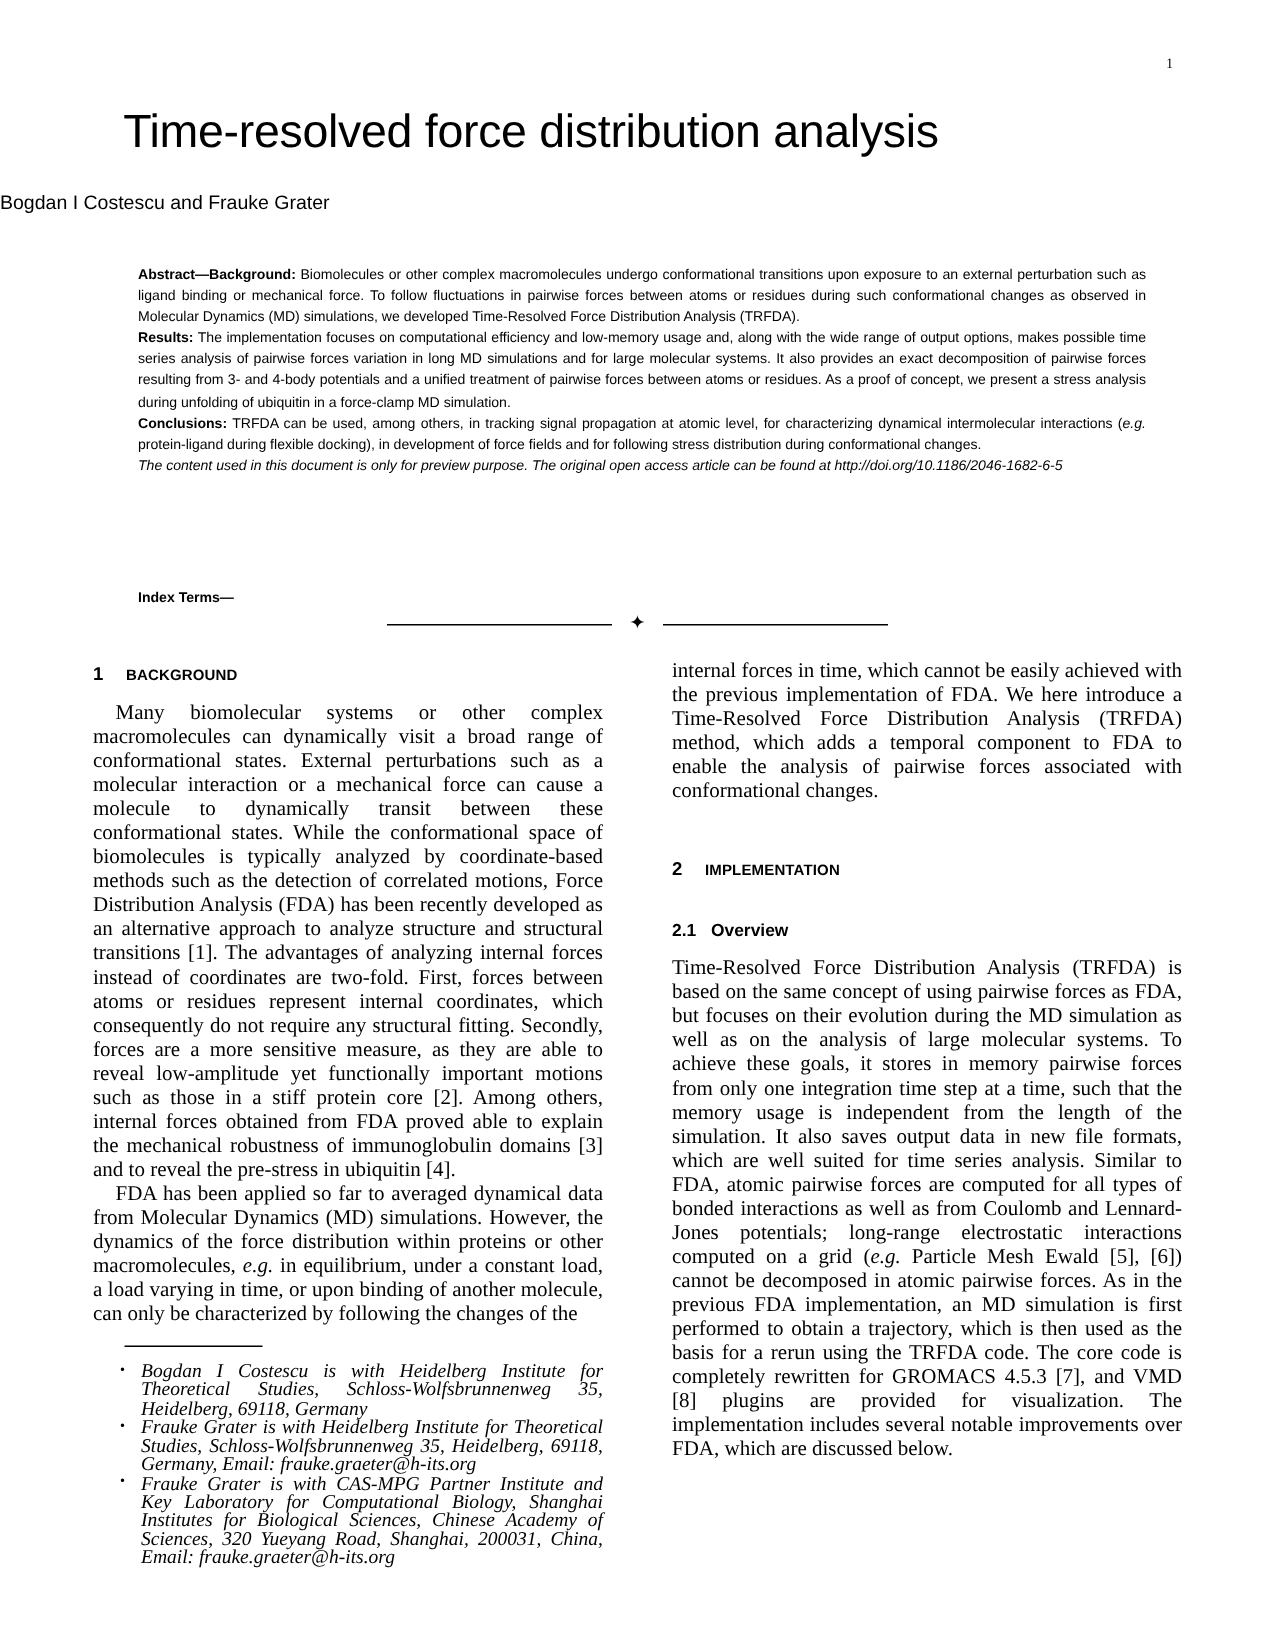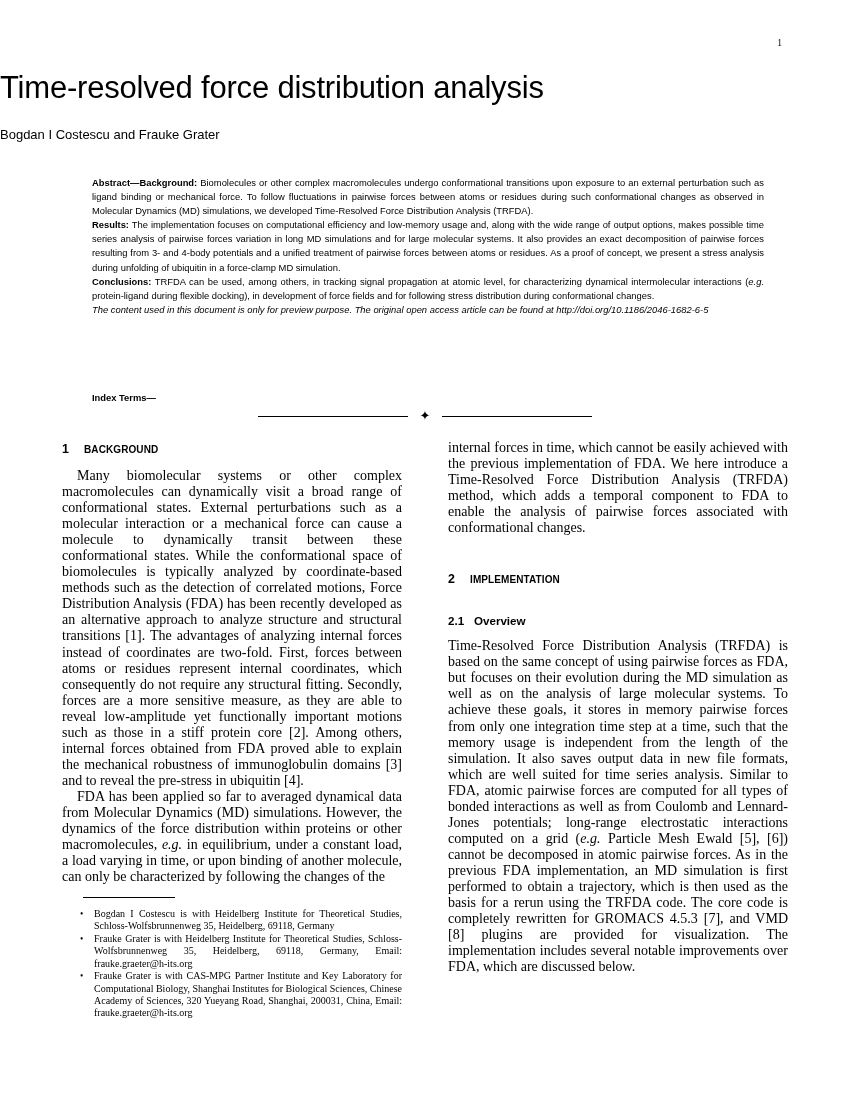--- a/index.html
+++ b/index.html
@@ -28,20 +28,21 @@
     font-size: 9.5px;
     color: #000;
   }
 
   
   .title {
     position: absolute;
     top: 70px;
     left: 0;
     width: 708px;
+    text-align: center;
     font-family: "Liberation Sans", "DejaVu Sans", sans-serif;
     font-size: 31px;
     font-weight: 400;
     letter-spacing: -0.2px;
     color: #000;
   }
   .authors {
     position: absolute;
     top: 127px;
     left: 0;
@@ -188,21 +189,22 @@
     margin: 0 0 10px 21px;
   }
   ul.footnotes {
     margin: 0;
     padding: 0 0 0 18px;
     list-style: none;
   }
   ul.footnotes li {
     position: relative;
     font-family: "Liberation Serif", "DejaVu Serif", serif;
-    font-size: 10px;
+    font-style: italic;
+    font-size: 13px;
     line-height: 12.3px;
     text-align: justify;
     color: #000;
     margin-bottom: 0.5px;
     padding-left: 14px;
   }
   ul.footnotes li::before {
     content: "\2022";
     position: absolute;
     left: 0;

